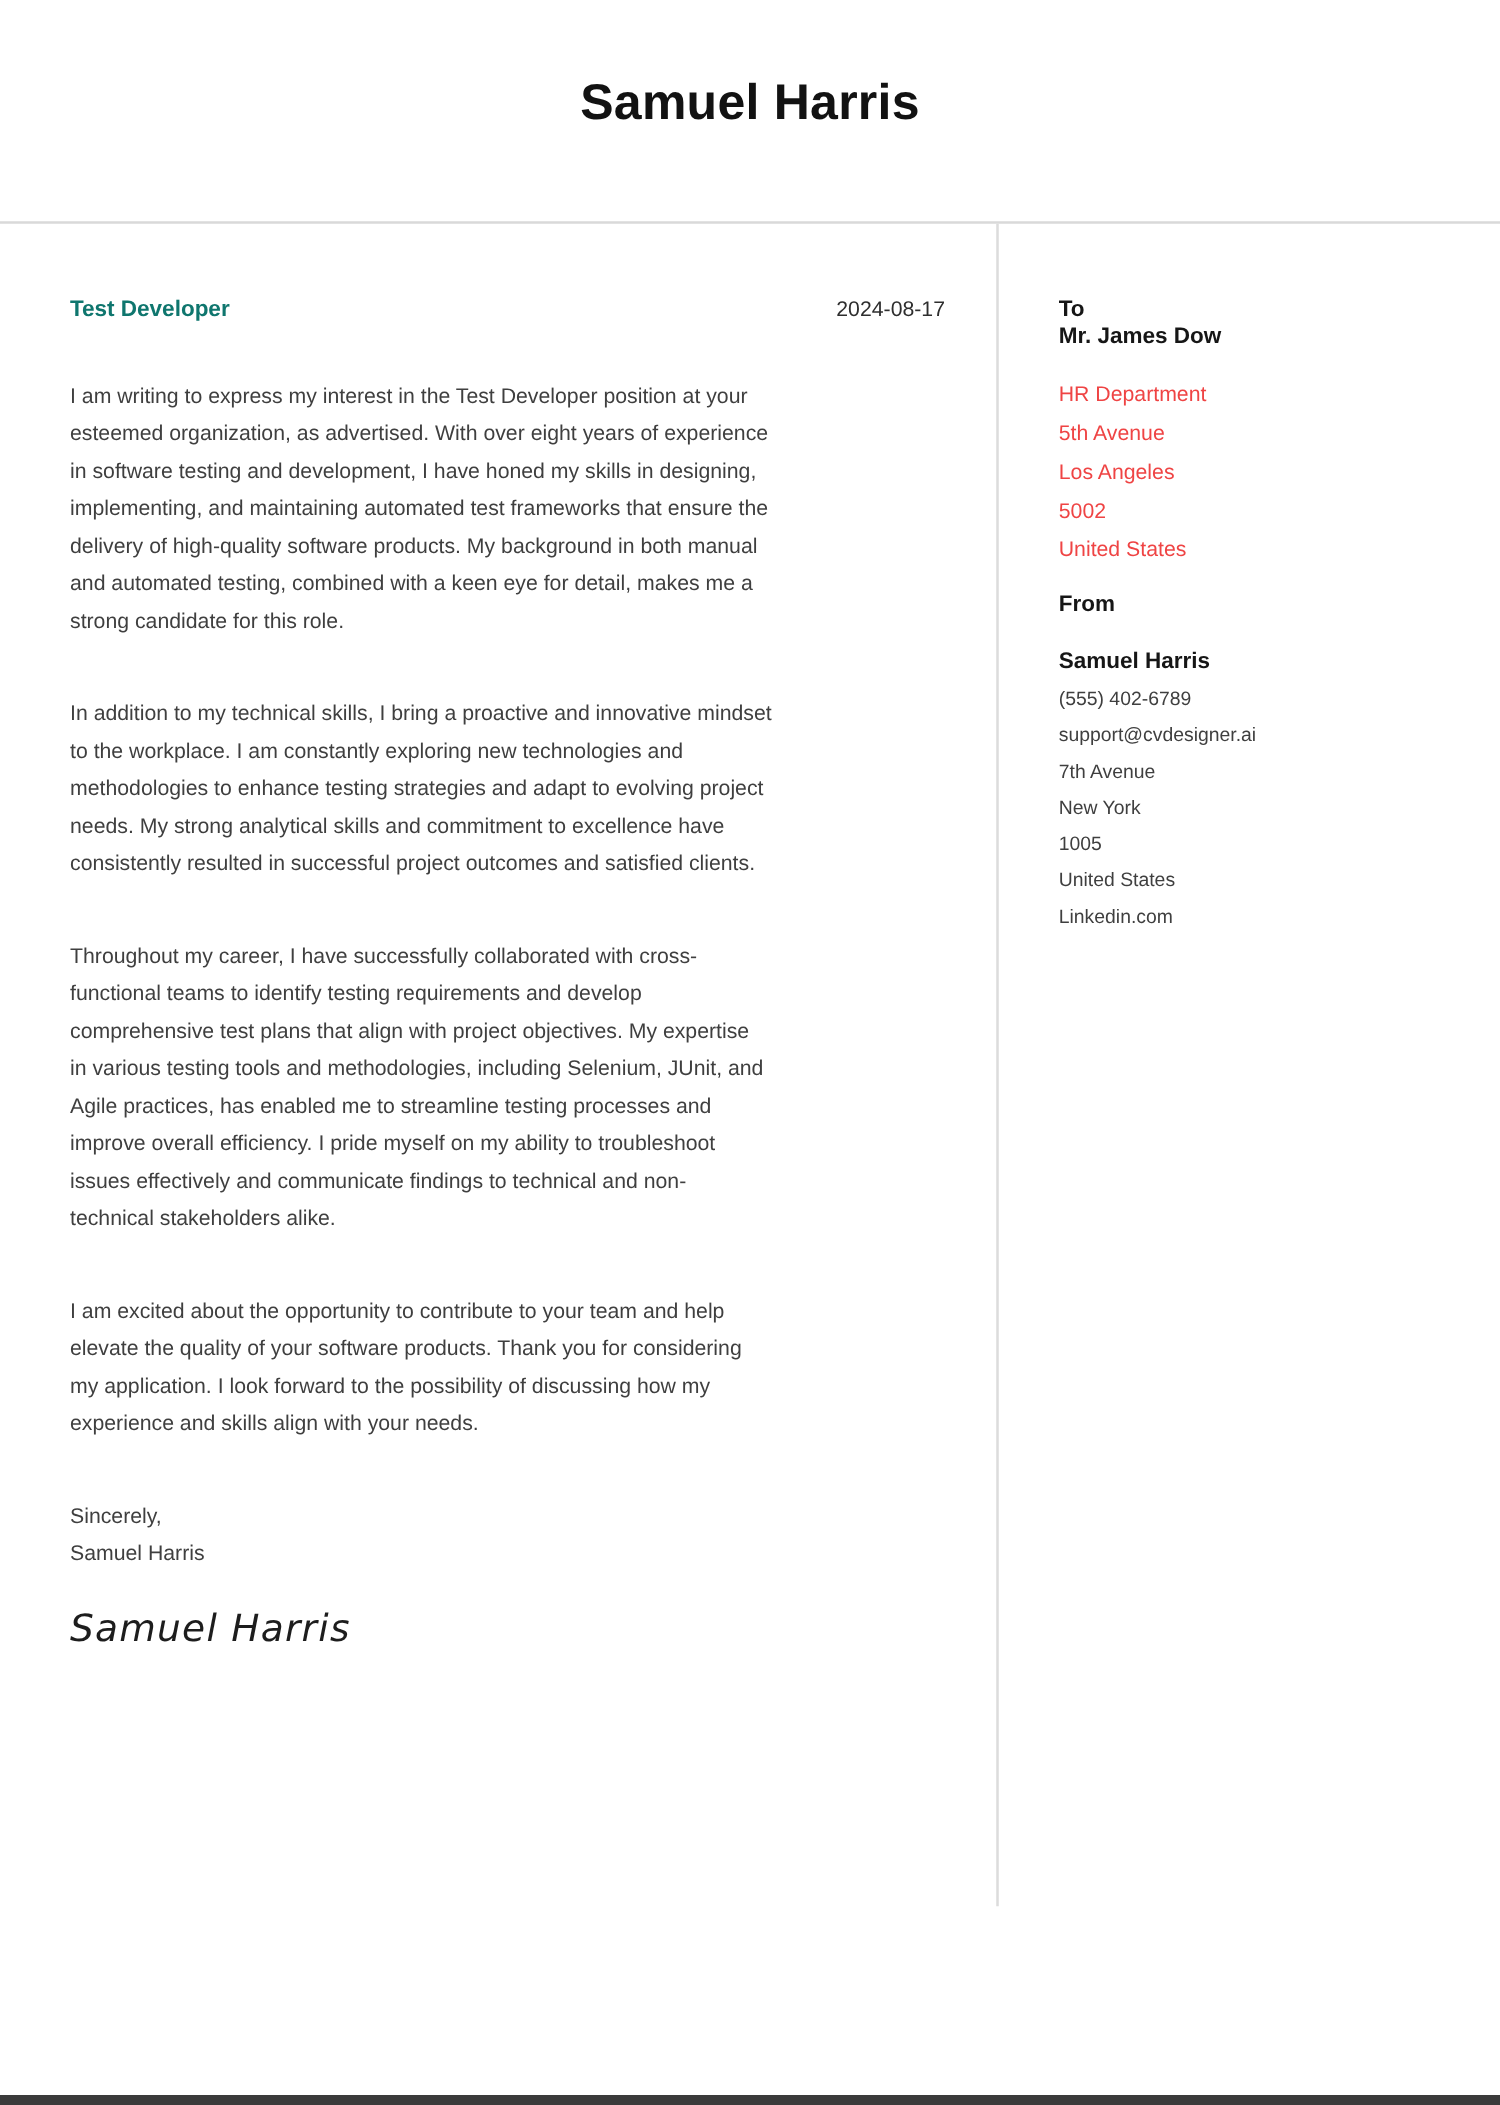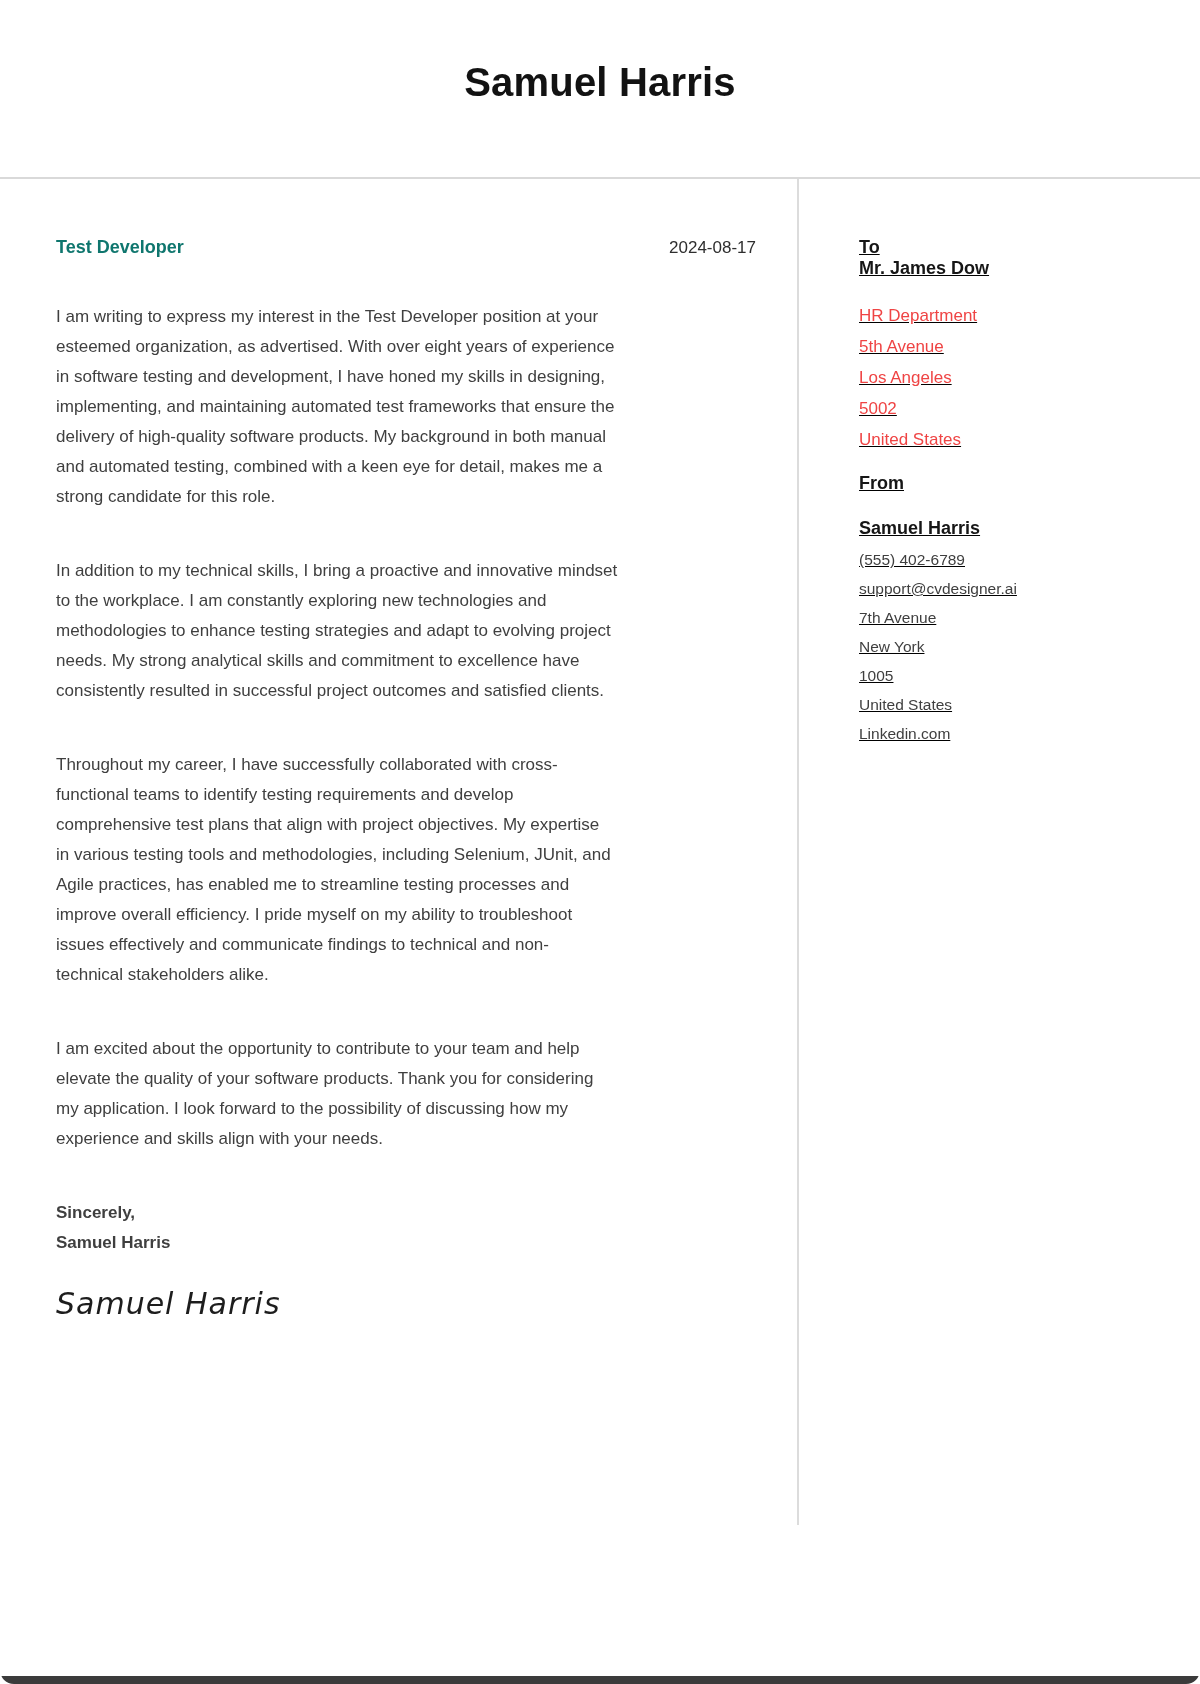--- a/index.html
+++ b/index.html
@@ -3,21 +3,20 @@
 <meta charset="utf-8">
 <style>
   html, body { margin: 0; padding: 0; background: #ffffff; }
   .page {
     position: relative;
     width: 1200px;
     height: 1684px;
     background: #ffffff;
     font-family: "Liberation Sans", sans-serif;
     overflow: hidden;
-    border-radius: 14px;
   }
   
   .header { padding-top: 60px; text-align: center; }
   .header-name {
     font-size: 40px;
     font-weight: 700;
     color: #121212;
     letter-spacing: 0.2px;
   }
   .header-rule {
@@ -68,39 +67,37 @@
     line-height: 30px;
     color: #3f3f3f;
     white-space: pre-line;
   }
   .closing {
     margin-top: 44px;
     font-size: 17px;
     line-height: 30px;
     color: #3f3f3f;
     white-space: pre-line;
-    font-weight: bold;
   }
   .signature {
     margin-top: 28px;
     font-family: cursive, "DejaVu Sans", sans-serif;
     font-style: italic;
     font-size: 30px;
     letter-spacing: 1px;
     color: #1d1d1d;
   }
   
   .sidebar {
     position: absolute;
     top: 179px;
     left: 799px;
     right: 0;
-    padding: 58px 40px 0 60px;
+    padding: 58px 40px 0 48px;
     box-sizing: border-box;
-    text-decoration: underline;
   }
   .side-label {
     font-size: 18px;
     font-weight: 700;
     line-height: 21px;
     color: #161616;
   }
   .side-name {
     font-size: 18px;
     font-weight: 700;

